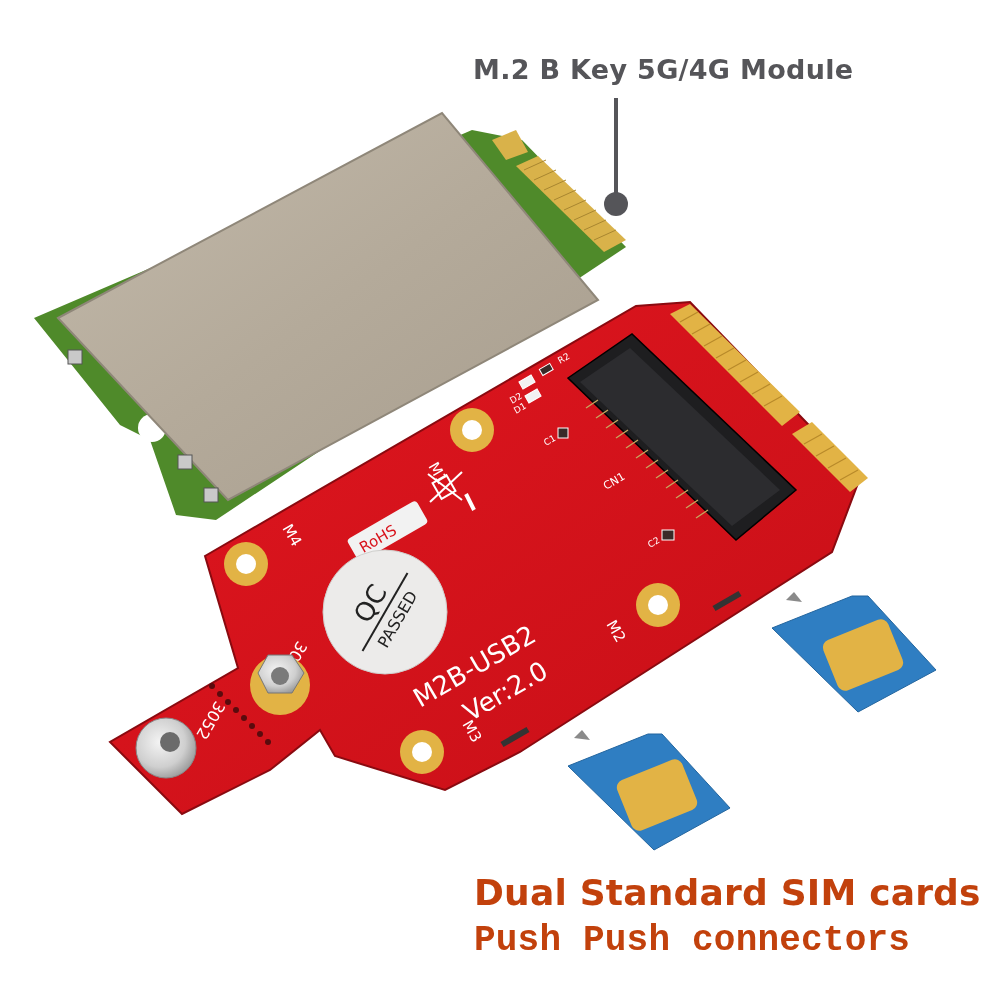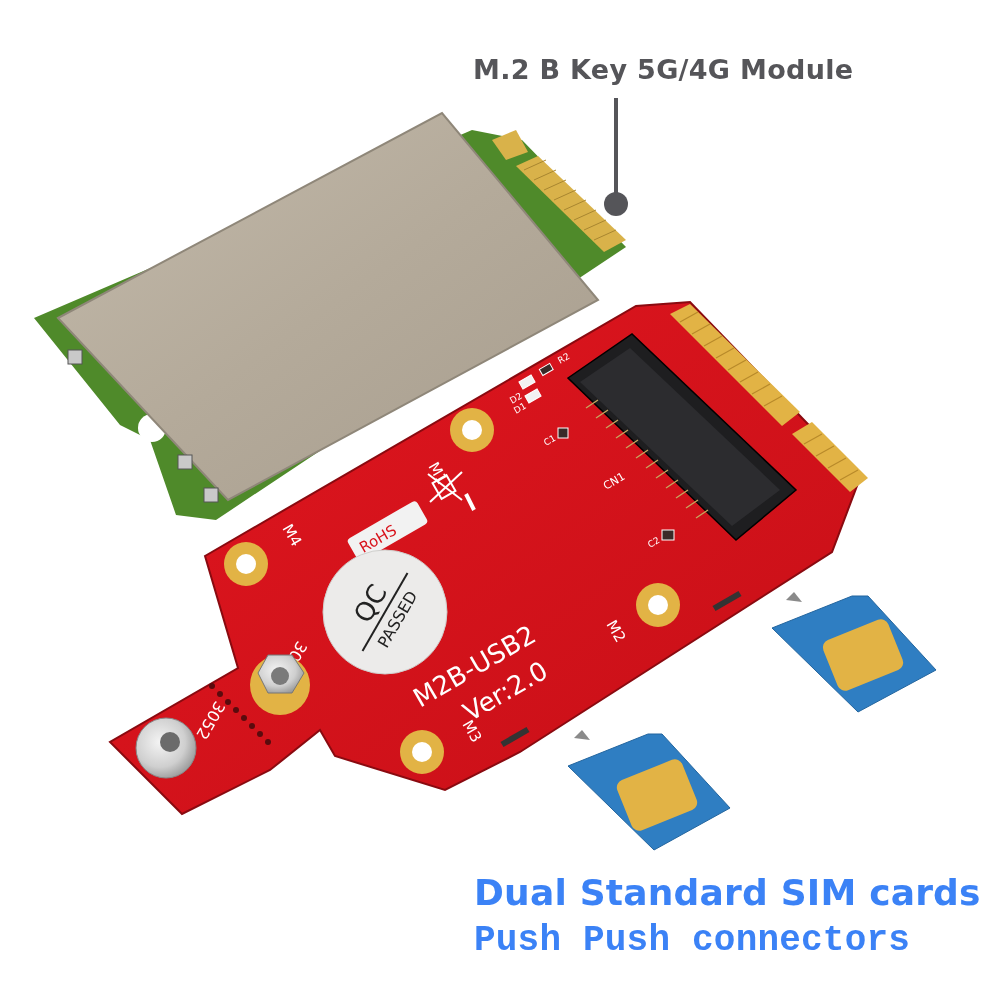--- a/index.html
+++ b/index.html
@@ -2,21 +2,21 @@
 <html><head>
   <meta charset="utf-8">
   <style>
     html, body { margin: 0; padding: 0; background: #ffffff; }
     body { width: 1001px; height: 1001px; position: relative; overflow: hidden;
            font-family: "DejaVu Sans", "Liberation Sans", sans-serif; }
     .abs { position: absolute; text-align: right; }
     .title-label { left: 473px; top: 54px; font-size: 27px; font-weight: bold; color: #555559; letter-spacing: 0.3px; white-space: nowrap; }
     .leader-line { left: 614px; top: 98px; width: 4px; height: 100px; background: #555559; }
     .leader-dot { left: 604px; top: 192px; width: 24px; height: 24px; border-radius: 50%; background: #555559; }
-    .caption { left: 474px; font-size: 36px; font-weight: bold; color: #3b82f6; white-space: nowrap; letter-spacing: 0.2px; }
+    .caption { left: 474px; font-size: 36px; font-weight: bold; color: #c2410c; white-space: nowrap; letter-spacing: 0.2px; }
     .caption-1 { top: 872px; }
     .caption-2 { top: 920px; font-family: Liberation Mono, monospace; }
     svg.scene { position: absolute; left: 0; top: 0; }
     .silk { font-family: "DejaVu Sans", "Liberation Sans", sans-serif; fill: #ffffff; }
   </style>
 </head>
 <body>
 
 <div class="abs title-label">M.2 B Key 5G/4G Module</div>
 <div class="abs leader-line"></div>

